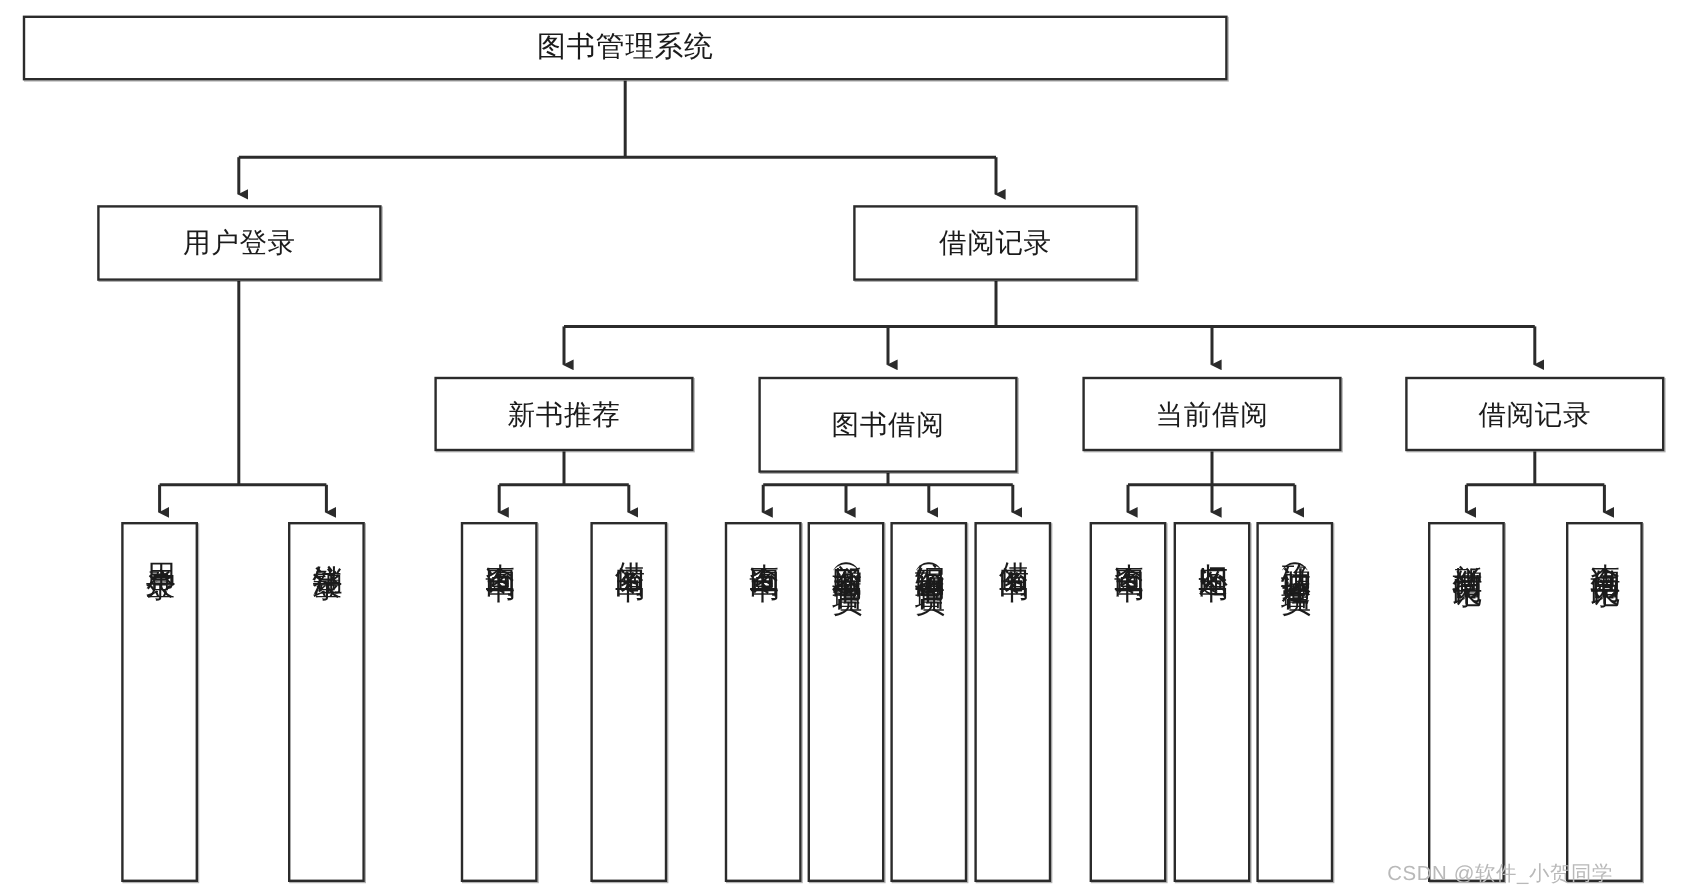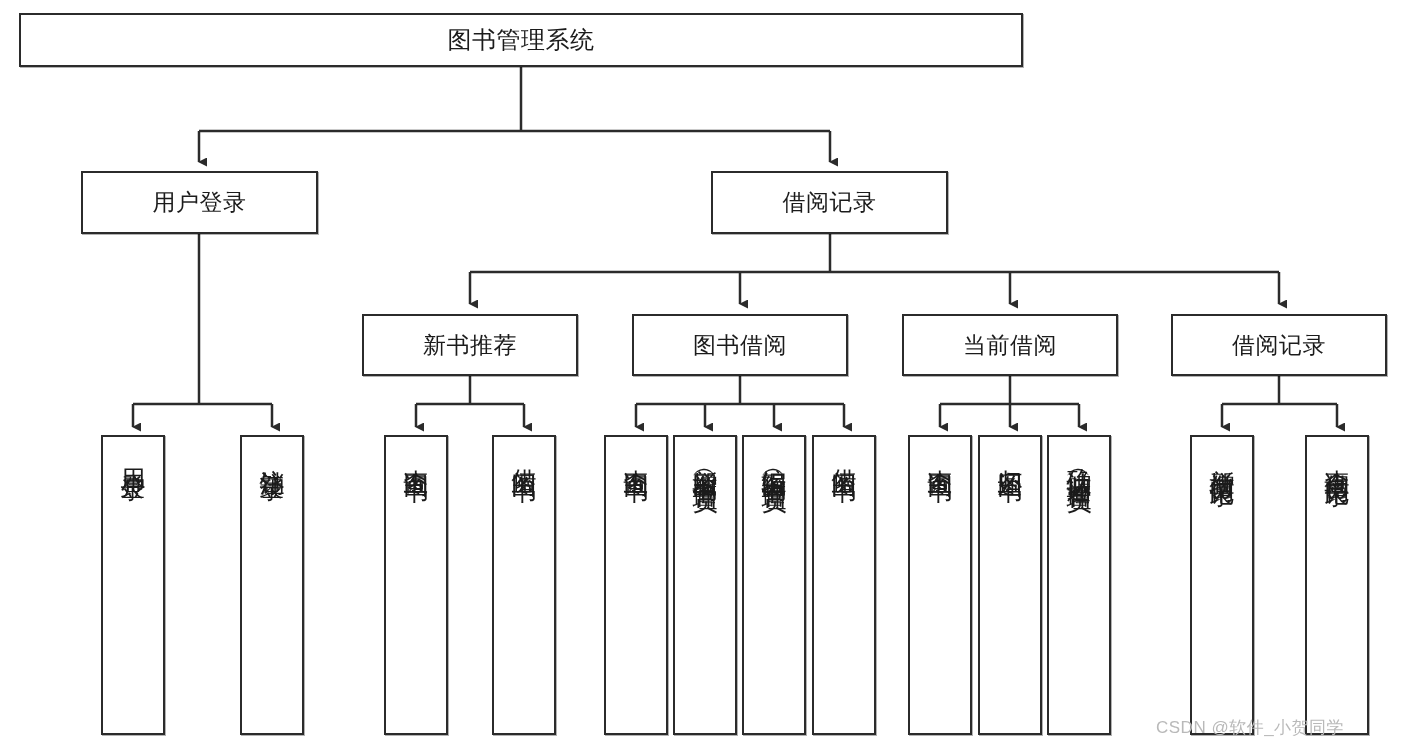--- a/index.html
+++ b/index.html
@@ -132,21 +132,21 @@
   <div class="node horizontal" style="left:81px; top:171px; width:237px; height:63px;">
     <span class="node-label">用户登录</span>
   </div>
   <div class="node horizontal" style="left:711px; top:171px; width:237px; height:63px;">
     <span class="node-label">借阅记录</span>
   </div>
 
   <div class="node horizontal" style="left:362px; top:314px; width:216px; height:62px;text-align:right;">
     <span class="node-label">新书推荐</span>
   </div>
-  <div class="node horizontal" style="left:632px; top:314px; width:216px; height:62px;">
+  <div class="node horizontal" style="left:632px; top:314px; width:216px; height:80px;">
     <span class="node-label">图书借阅</span>
   </div>
   <div class="node horizontal" style="left:902px; top:314px; width:216px; height:62px;">
     <span class="node-label">当前借阅</span>
   </div>
   <div class="node horizontal" style="left:1171px; top:314px; width:216px; height:62px;">
     <span class="node-label">借阅记录</span>
   </div>
 
   <div class="node vertical" style="left:101px; top:435px; width:64px; height:300px;">

